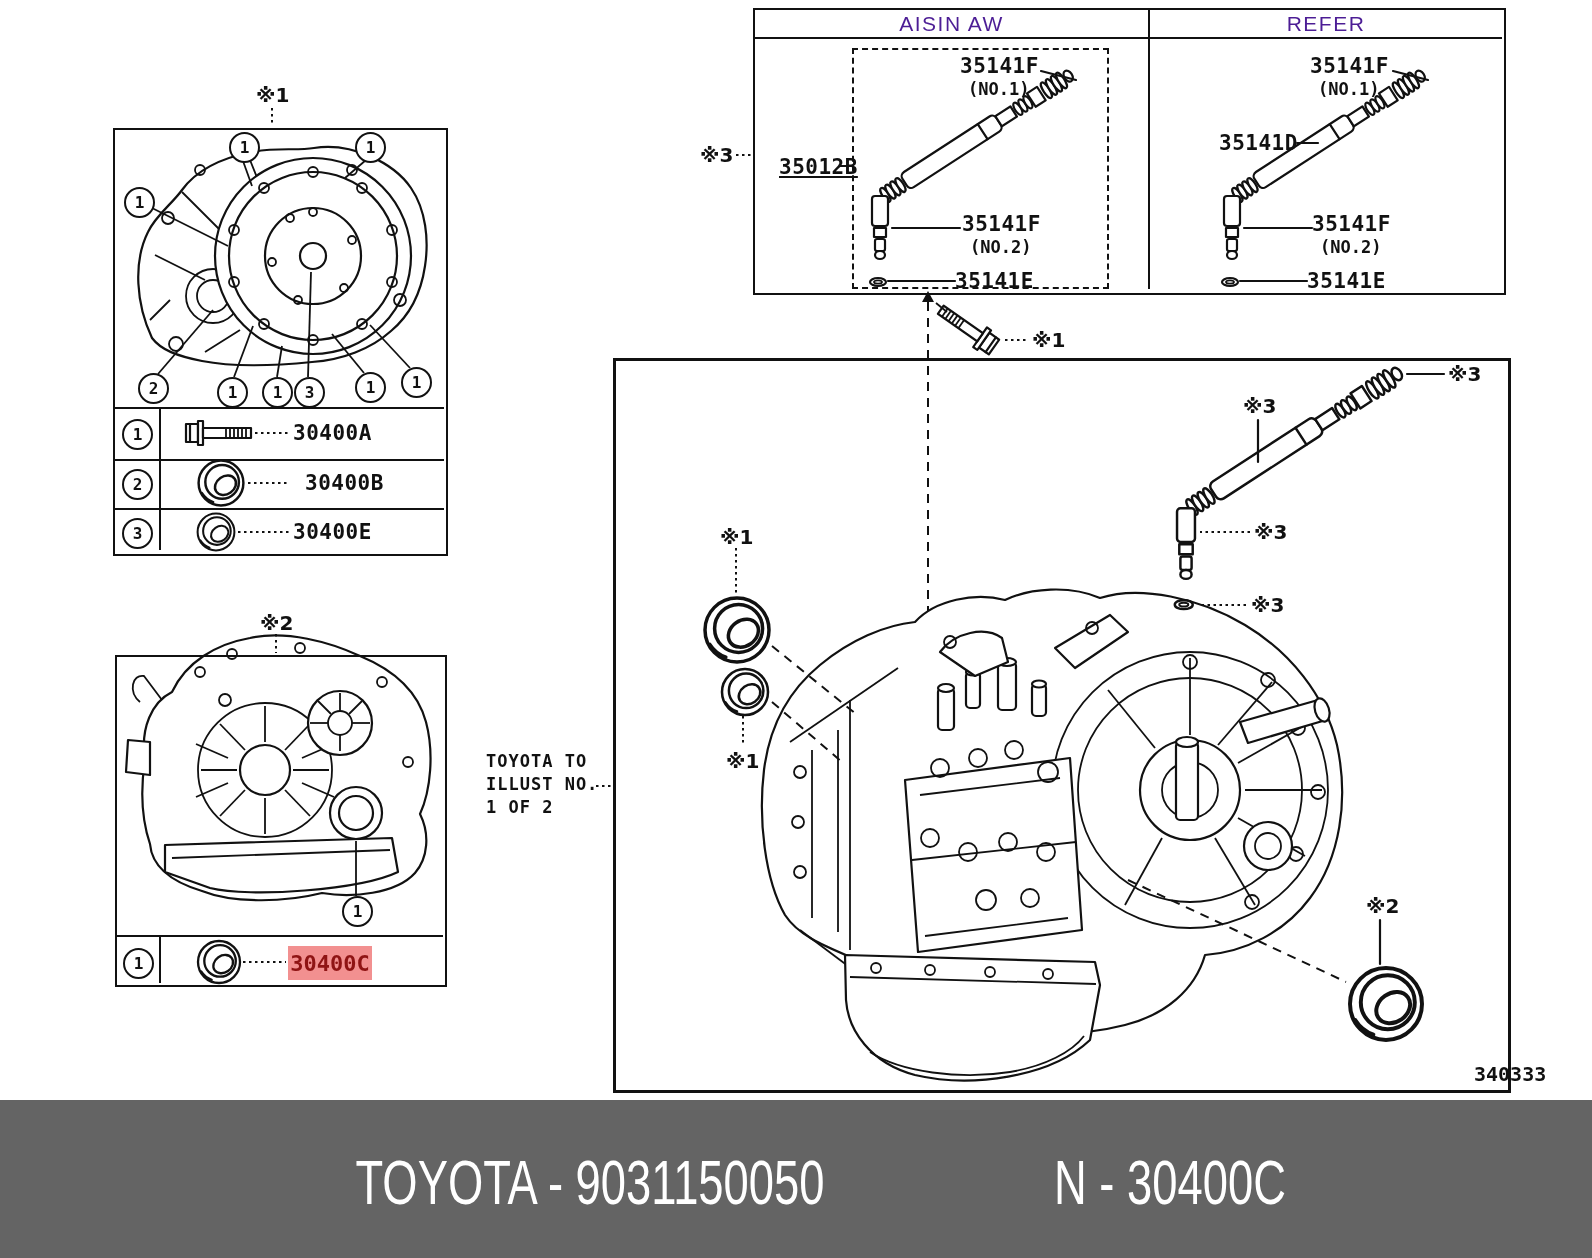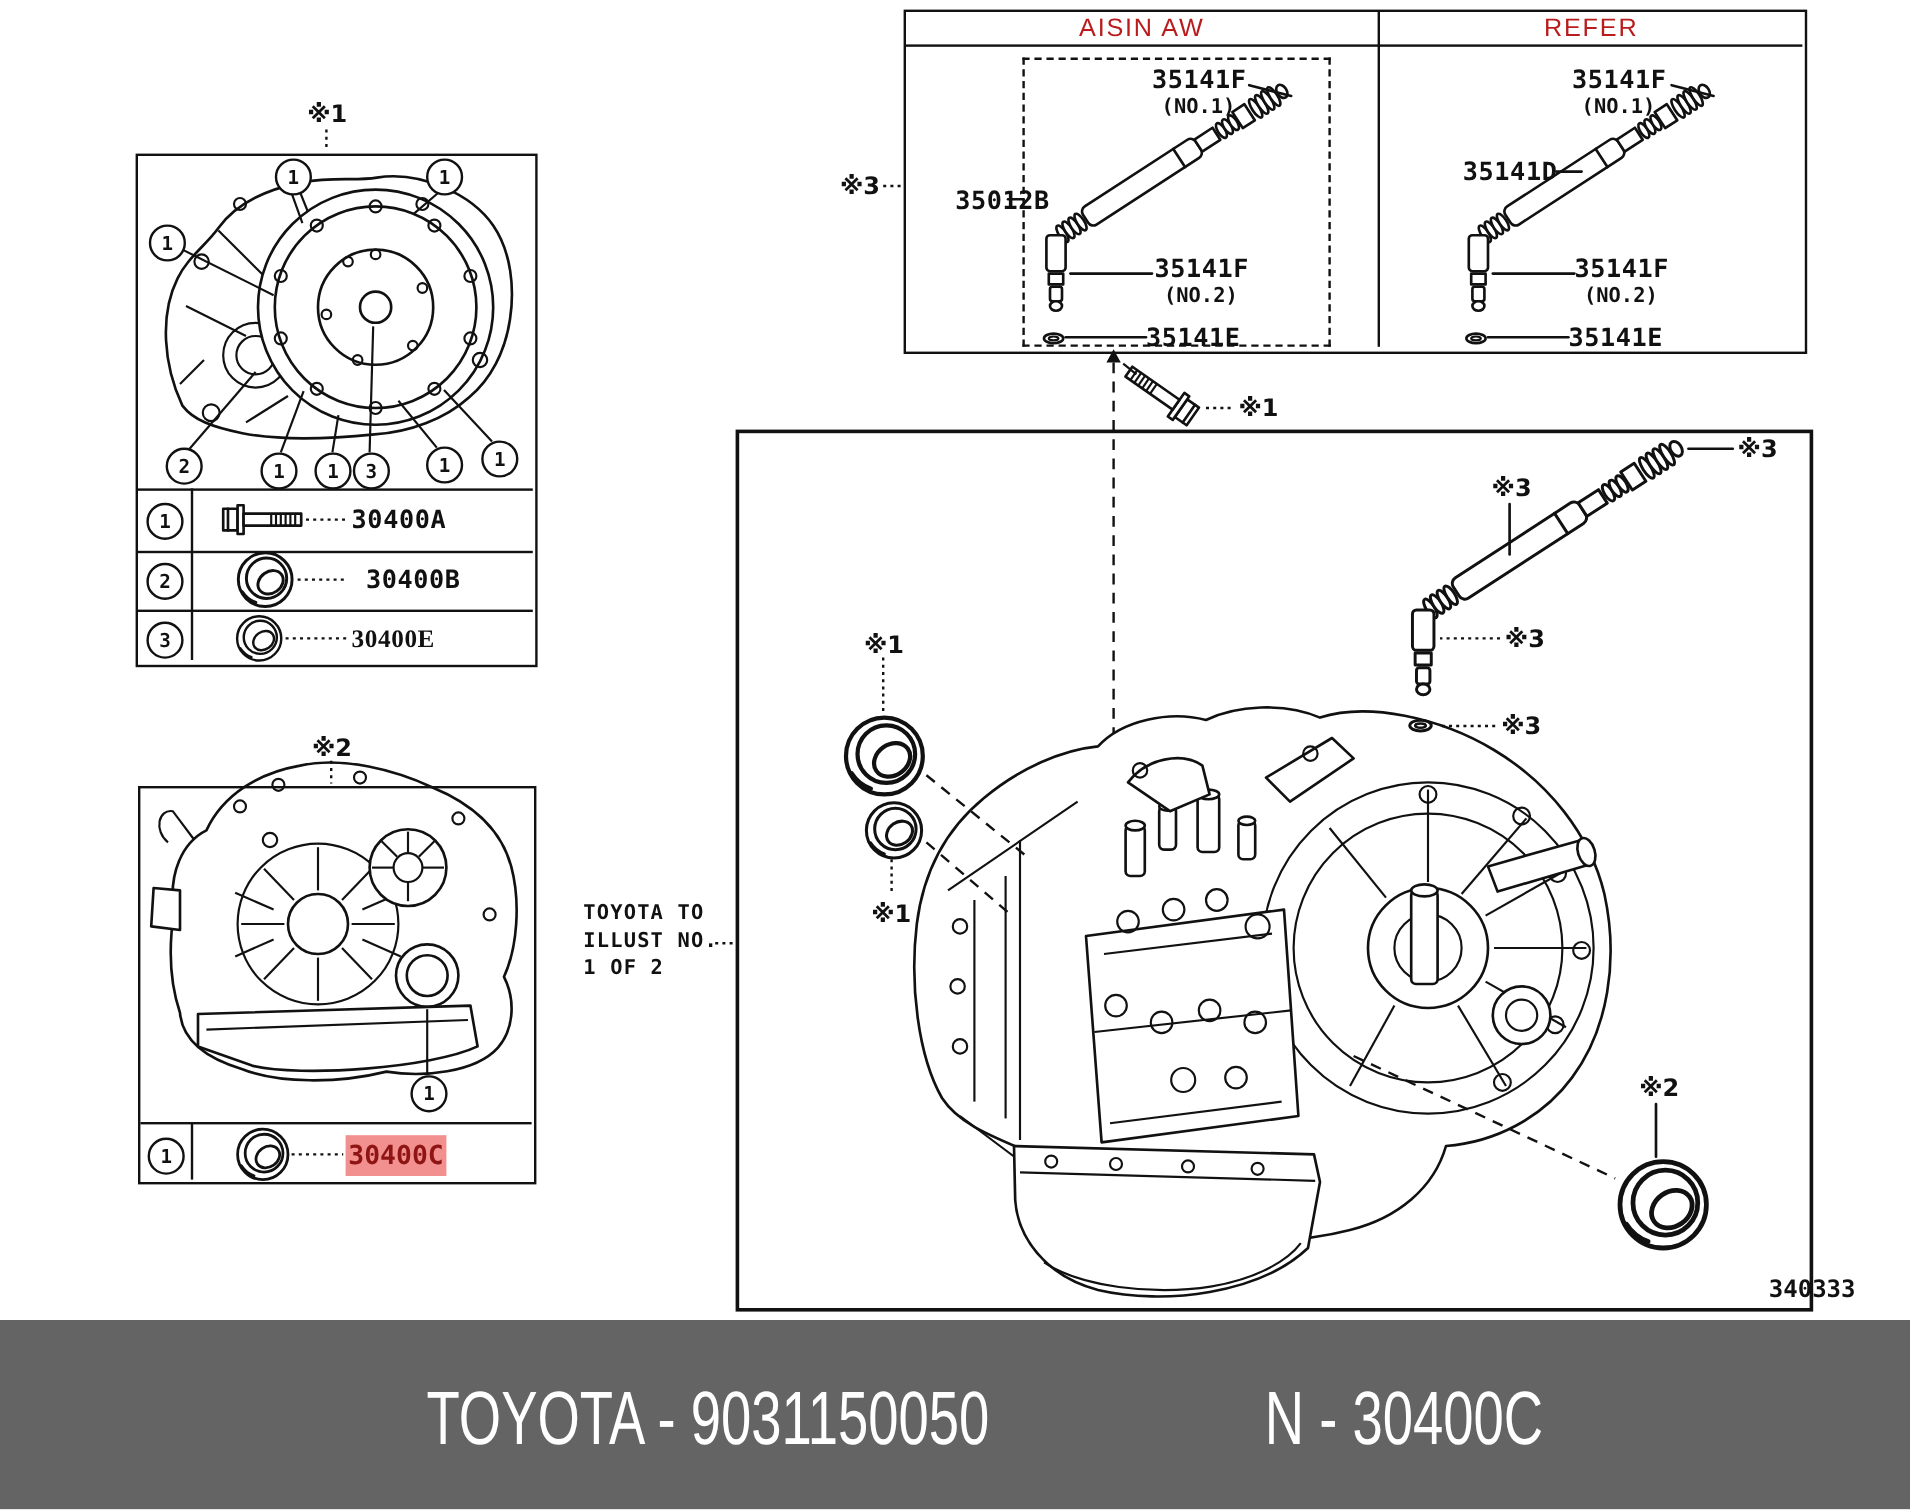--- a/index.html
+++ b/index.html
@@ -13,21 +13,21 @@
   .dot{fill:none;stroke:#111;stroke-width:2;stroke-dasharray:2.5 3.5;}
   .box{position:absolute;border:2.5px solid #111;z-index:2;}
   .hline{position:absolute;height:0;border-top:2.5px solid #111;z-index:2;}
   .vline{position:absolute;width:0;border-left:2.5px solid #111;z-index:2;}
   .dashedbox{position:absolute;border:2px dashed #111;z-index:2;}
   .txt{position:absolute;z-index:3;white-space:nowrap;}
   .pn{font:bold 21px "DejaVu Sans Mono",monospace;letter-spacing:0.5px;}
   .pnsmall{font:bold 17px "DejaVu Sans Mono",monospace;}
   .ref{font:bold 20px "DejaVu Sans",sans-serif;letter-spacing:0;}
   .hdr{position:absolute;z-index:3;display:flex;align-items:center;justify-content:center;
-       font:21px "Liberation Sans",sans-serif;letter-spacing:1.5px;color:#b91c1c;}
+       font:21px "Liberation Sans",sans-serif;letter-spacing:1.5px;color:#4c1d95;}
   .callout{position:absolute;width:27px;height:27px;border:2.5px solid #111;border-radius:50%;
            background:#fff;display:flex;align-items:center;justify-content:center;
            font:bold 16px "DejaVu Sans Mono",monospace;z-index:4;}
   .refer{position:absolute;z-index:3;font:bold 17px "DejaVu Sans Mono",monospace;line-height:23px;letter-spacing:1px;}
   .highlight{position:absolute;z-index:3;background:#f29090;display:flex;align-items:center;justify-content:center;}
   .highlight span{font:bold 22px "DejaVu Sans Mono",monospace;color:#8f1414;}
   .footer{position:absolute;left:0;top:1100px;width:1592px;height:158px;background:#646464;z-index:5;}
   .ftxt{position:absolute;z-index:6;color:#fff;font:63px "Liberation Sans",sans-serif;
         text-align:center;transform:scaleX(0.72);}
   .drawno{font:bold 20px "DejaVu Sans Mono",monospace;}
@@ -334,21 +334,21 @@
     <div class="hline" style="left:755px;top:37px;width:747px;"></div>
     <div class="vline" style="left:1148px;top:10px;height:279px;"></div>
     <div class="dashedbox" style="left:852px;top:48px;width:253px;height:237px;"></div>
     <div class="hdr" style="left:755px;top:10px;width:393px;height:27px;">
       <span>AISIN AW</span>
     </div>
     <div class="hdr" style="left:1150px;top:10px;width:352px;height:27px;">
       <span>REFER</span>
     </div>
     <div class="txt ref" style="left:700px;top:143px;">※3</div>
-    <div class="txt pn" style="left:796px;top:155px;">35012B</div>
+    <div class="txt pn" style="left:779px;top:155px;text-decoration:underline;">35012B</div>
     <div class="txt pn" style="left:960px;top:54px;">35141F</div>
     <div class="txt pnsmall" style="left:968px;top:79px;">(NO.1)</div>
     <div class="txt pn" style="left:962px;top:212px;">35141F</div>
     <div class="txt pnsmall" style="left:970px;top:237px;">(NO.2)</div>
     <div class="txt pn" style="left:955px;top:269px;">35141E</div>
     <div class="txt pn" style="left:1310px;top:54px;">35141F</div>
     <div class="txt pnsmall" style="left:1318px;top:79px;">(NO.1)</div>
     <div class="txt pn" style="left:1219px;top:131px;">35141D</div>
     <div class="txt pn" style="left:1312px;top:212px;">35141F</div>
     <div class="txt pnsmall" style="left:1320px;top:237px;">(NO.2)</div>
@@ -395,21 +395,21 @@
         <span>1</span>
       </div>
     <div class="callout" style="left:122px;top:469px;">
         <span>2</span>
       </div>
     <div class="callout" style="left:122px;top:518px;">
         <span>3</span>
       </div>
     <div class="txt pn" style="left:293px;top:421px;">30400A</div>
     <div class="txt pn" style="left:293px;top:471px;margin-left:12px;">30400B</div>
-    <div class="txt pn" style="left:293px;top:520px;font-family:Liberation Serif, serif;">30400E</div>
+    <div class="txt pn" style="left:293px;top:520px;">30400E</div>
   </div>
 
   <div>
     <div class="txt ref" style="left:260px;top:611px;">※2</div>
     <div class="box" style="left:115px;top:655px;width:328px;height:328px;"></div>
     <div class="hline" style="left:117px;top:935px;width:326px;"></div>
     <div class="vline" style="left:159px;top:935px;height:48px;"></div>
     <div class="callout" style="left:342px;top:896px;">
         <span>1</span>
       </div>

